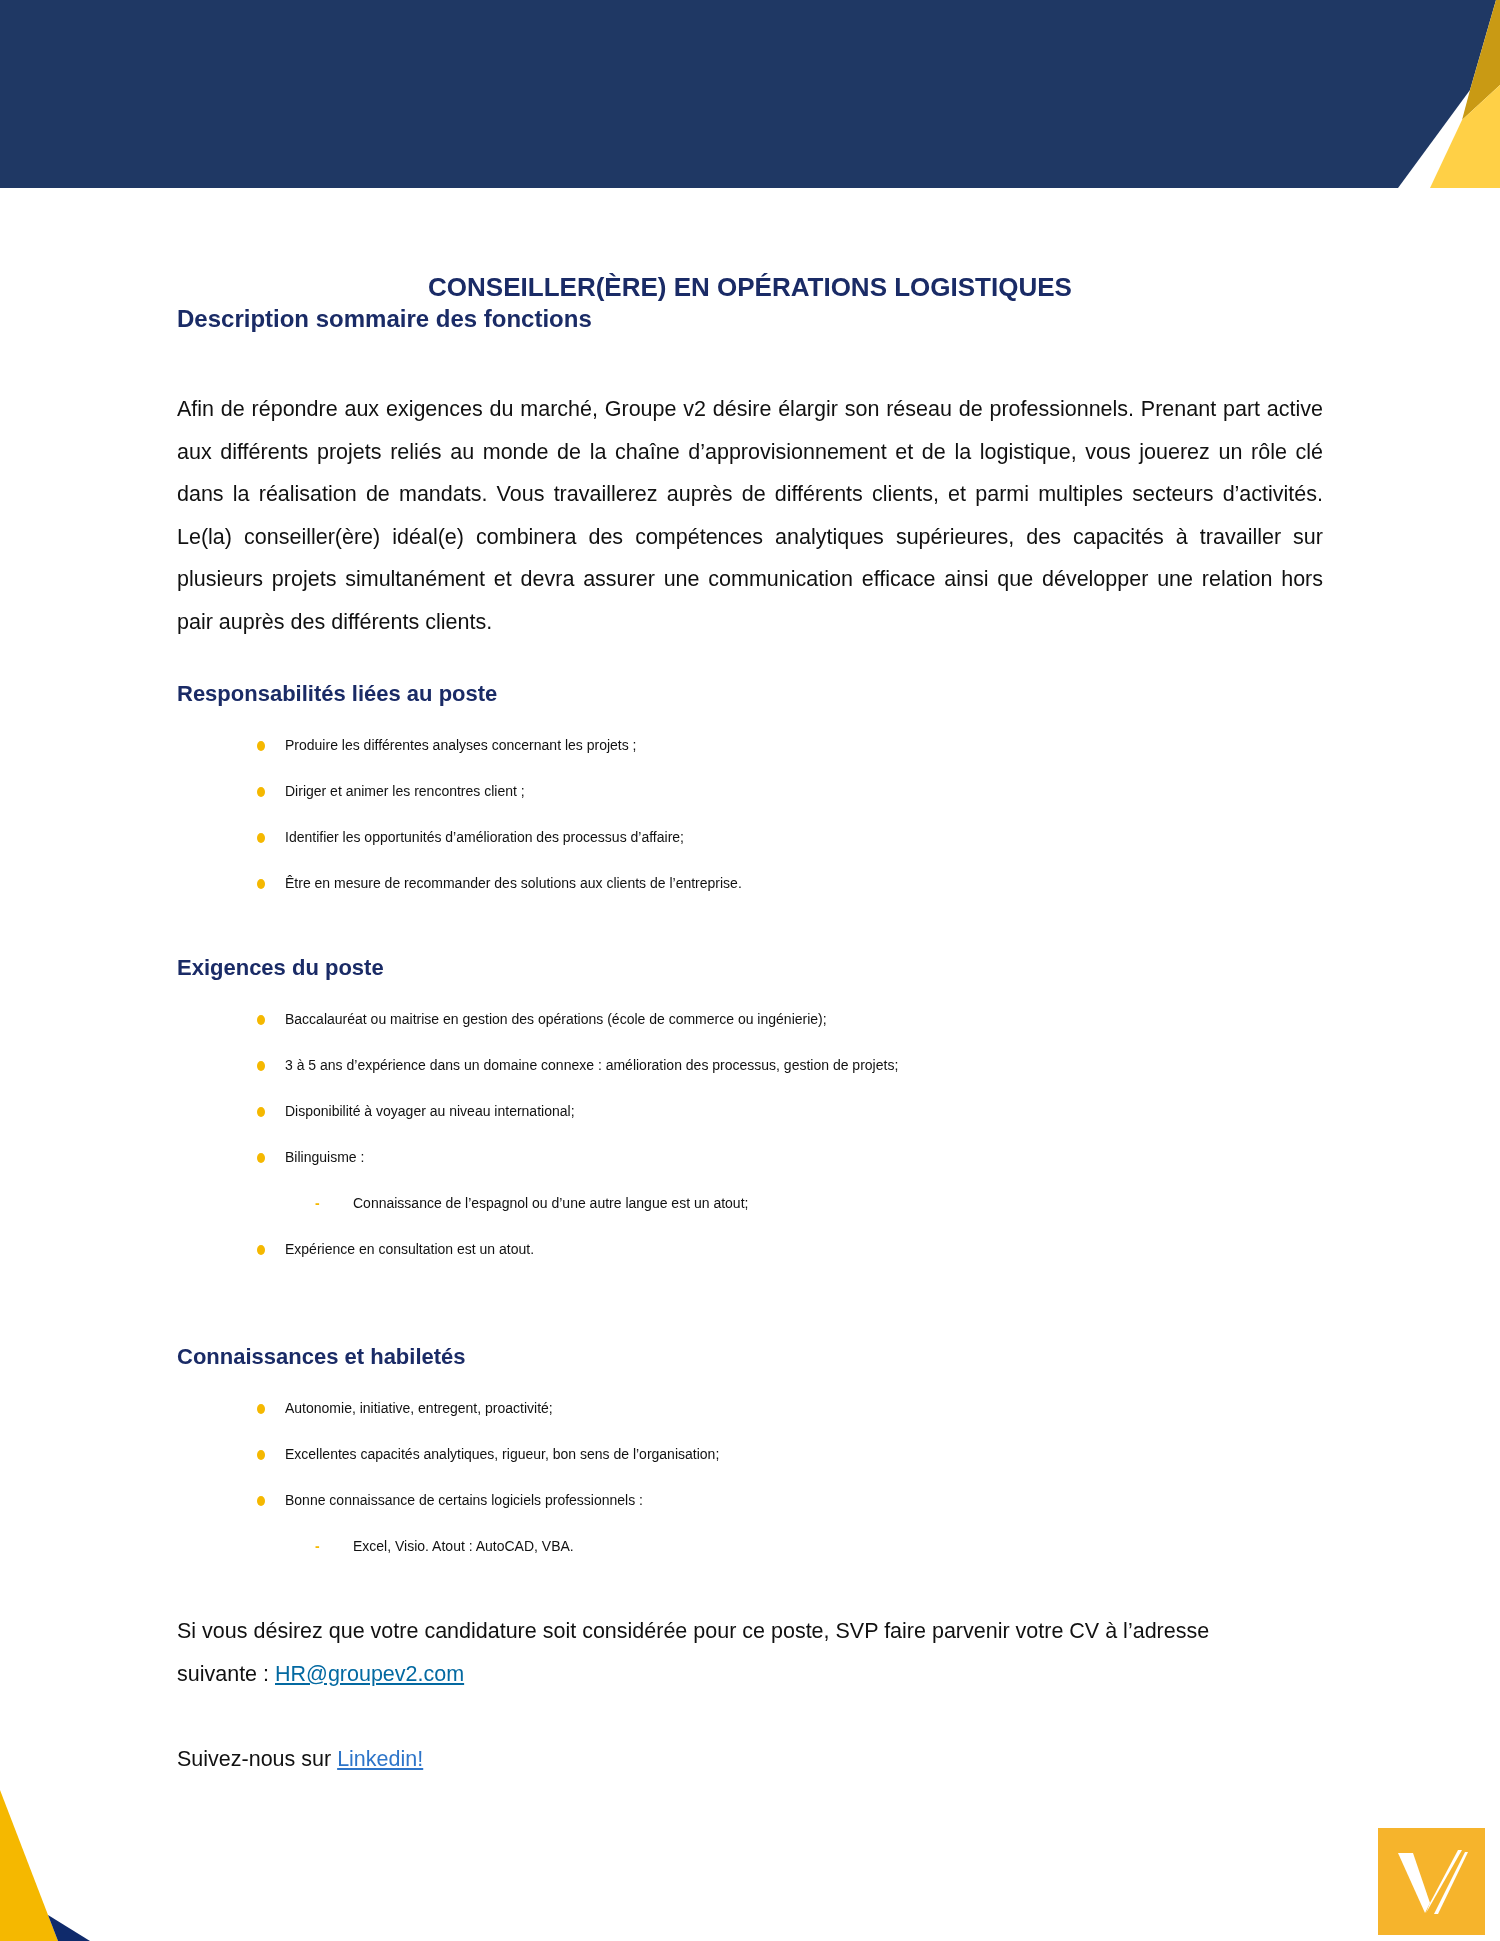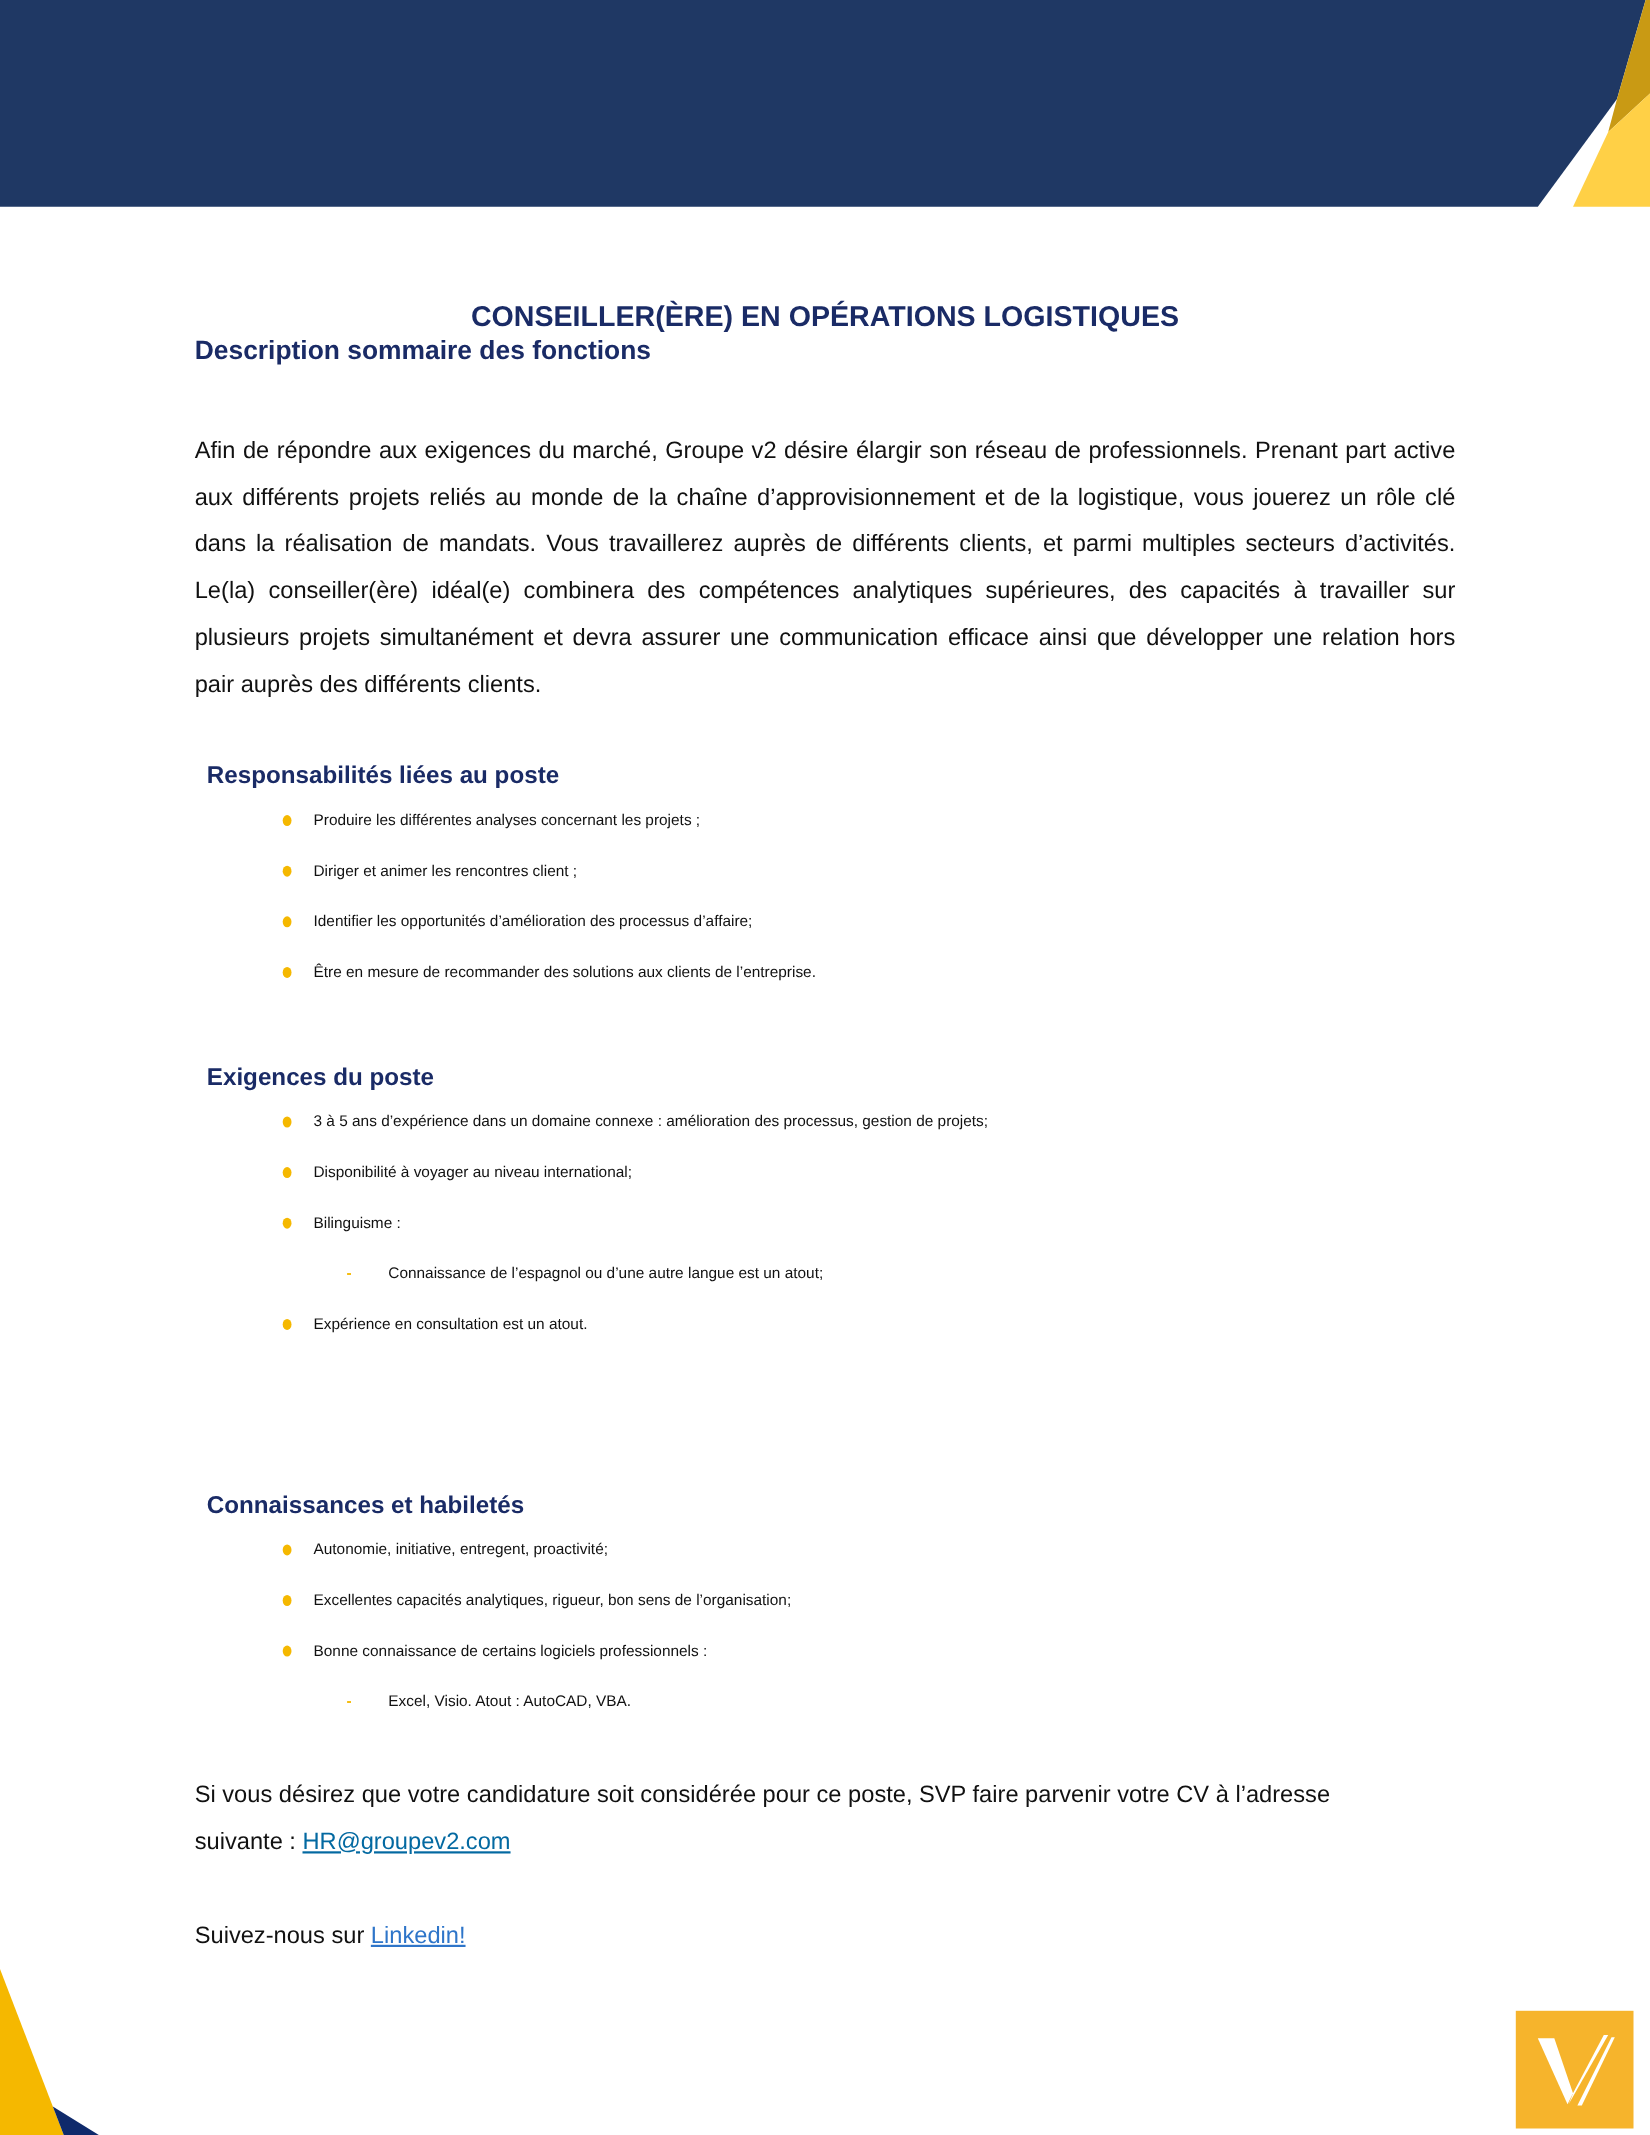--- a/index.html
+++ b/index.html
@@ -7,21 +7,21 @@
            font-family: "Liberation Sans", sans-serif; color: #111111; }
     .header-band { position: absolute; left: 0; top: 0; width: 1500px; height: 190px; }
     .footer-left { position: absolute; left: 0; top: 1790px; width: 90px; height: 151px; }
     .logo { position: absolute; left: 1378px; top: 1828px; width: 107px; height: 107px; background: #F6B42C; }
     .logo svg { width: 100%; height: 100%; display: block; }
     .content { position: absolute; left: 177px; top: 270px; width: 1146px; }
     .title { text-align: center; color: #1A2B66; font-weight: bold; font-size: 26px; line-height: 34px; margin: 0; }
     .subtitle { color: #1A2B66; font-size: 24px; line-height: 30px; margin: 0; }
     .intro { margin: 0; position: absolute; top: 118px; left: 0; width: 1146px;
              font-size: 21.5px; line-height: 42.5px; text-align: justify; }
-    .section-heading { position: absolute; left: 0; margin: 11px; color: #1A2B66; font-weight: bold; font-size: 22px; line-height: 28px; }
+    .section-heading { position: absolute; left: 0; margin: 0; color: #1A2B66; font-weight: bold; font-size: 22px; line-height: 28px; }
     ul.bullets { position: absolute; left: 0; margin: 0; padding: 0; list-style: none; width: 1146px; }
     ul.bullets li { position: relative; padding-left: 108px; font-size: 14px; line-height: 42px; margin-bottom: 4px; }
     ul.bullets li .dot { position: absolute; left: 80px; top: 17px; width: 8px; height: 10px; border-radius: 50%; background: #F5B800; }
     ul.bullets li.sub { padding-left: 176px; }
     ul.bullets li .dash { position: absolute; left: 138px; top: 0; color: #F5B800; font-weight: bold; }
     .para { position: absolute; left: 0; margin: 0; font-size: 21.5px; line-height: 42.5px; width: 1146px; }
     a.link { color: #0369a1; text-decoration: underline; }
     a.link.li { color: #2E75C9; }
   </style>
 </head>
@@ -44,20 +44,21 @@
   <h3 class="section-heading" style="top:410px;">Responsabilités liées au poste</h3>
   <ul class="bullets" style="top:454px;">
     <li><span class="dot"></span><span>Produire les différentes analyses concernant les projets ;</span></li>
     <li><span class="dot"></span><span>Diriger et animer les rencontres client ;</span></li>
     <li><span class="dot"></span><span>Identifier les opportunités d’amélioration des processus d’affaire;</span></li>
     <li><span class="dot"></span><span>Être en mesure de recommander des solutions aux clients de l’entreprise.</span></li>
   </ul>
 
   <h3 class="section-heading" style="top:684px;">Exigences du poste</h3>
   <ul class="bullets" style="top:728px;">
+    <li><span class="dot"></span><span>Baccalauréat ou maitrise en gestion des opérations (école de commerce ou ingénierie);</span></li>
     <li style="padding-right:80px;"><span class="dot"></span><span>3 à 5 ans d’expérience dans un domaine connexe : amélioration des processus, gestion de projets;</span></li>
     <li><span class="dot"></span><span>Disponibilité à voyager au niveau international;</span></li>
     <li><span class="dot"></span><span>Bilinguisme :</span></li>
     <li class="sub"><span class="dash">-</span><span>Connaissance de l’espagnol ou d’une autre langue est un atout;</span></li>
     <li><span class="dot"></span><span>Expérience en consultation est un atout.</span></li>
   </ul>
 
   <h3 class="section-heading" style="top:1073px;">Connaissances et habiletés</h3>
   <ul class="bullets" style="top:1117px;">
     <li><span class="dot"></span><span>Autonomie, initiative, entregent, proactivité;</span></li>

